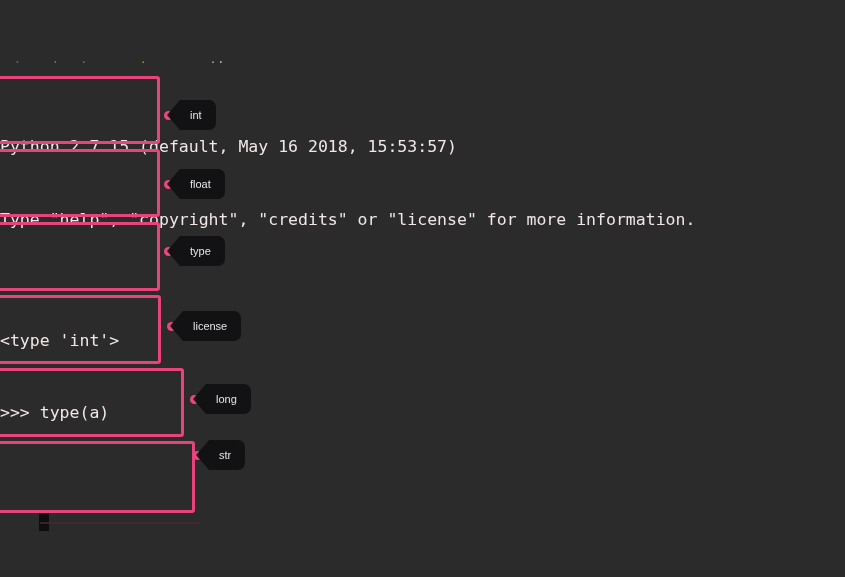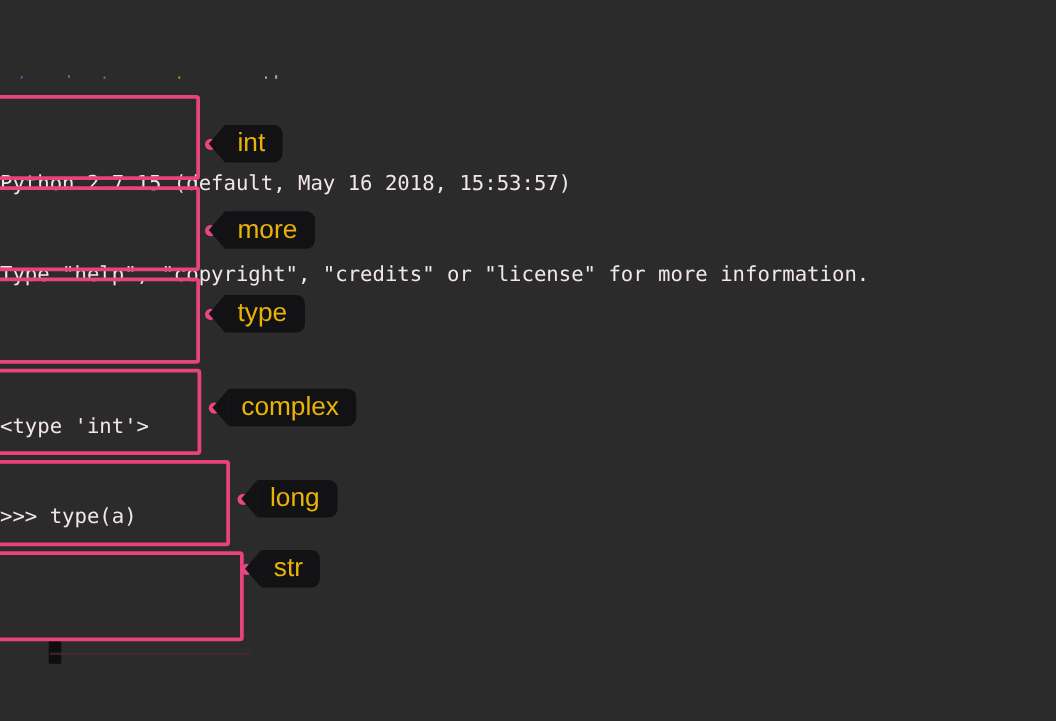--- a/index.html
+++ b/index.html
@@ -73,23 +73,23 @@
     background: #ec4680;
     flex: 0 0 auto;
   }
   .callout .gap {
     width: 7px;
     flex: 0 0 auto;
   }
   .callout .bubble {
     position: relative;
     background: #121214;
-    color: #eab308;
+    color: #e5e5e5;
     font-family: "Liberation Sans", sans-serif;
-    font-size: 21px;
+    font-size: 11px;
     line-height: 30px;
     height: 30px;
     padding: 0 14px 0 10px;
     border-radius: 0 7px 7px 0;
     white-space: nowrap;
     box-sizing: border-box;
   }
   .callout .bubble::before {
     content: "";
     position: absolute;
@@ -176,33 +176,33 @@
 
   <div class="callout" style="left:164px; top:100px;">
     <span class="dot"></span>
     <span class="gap"></span>
     <span class="bubble">int</span>
   </div>
 
   <div class="callout" style="left:164px; top:169px;">
     <span class="dot"></span>
     <span class="gap"></span>
-    <span class="bubble">more</span>
+    <span class="bubble">float</span>
   </div>
 
   <div class="callout" style="left:164px; top:236px;">
     <span class="dot"></span>
     <span class="gap"></span>
     <span class="bubble">type</span>
   </div>
 
   <div class="callout" style="left:167px; top:311px;">
     <span class="dot"></span>
     <span class="gap"></span>
-    <span class="bubble">complex</span>
+    <span class="bubble">license</span>
   </div>
 
   <div class="callout" style="left:190px; top:384px;">
     <span class="dot"></span>
     <span class="gap"></span>
     <span class="bubble">long</span>
   </div>
 
   <div class="callout" style="left:193px; top:440px;">
     <span class="dot"></span>

